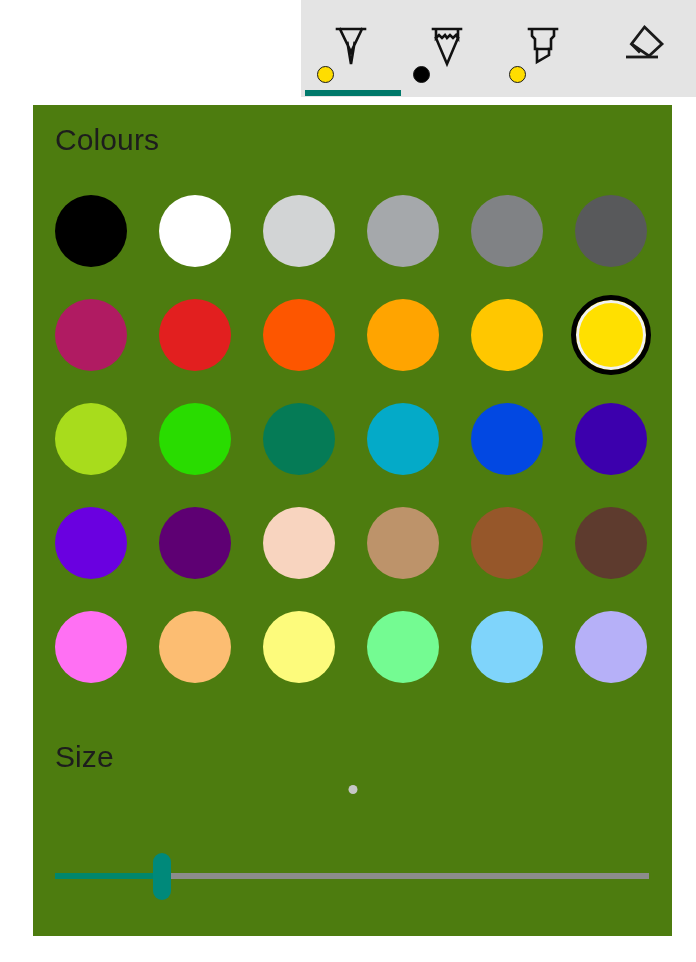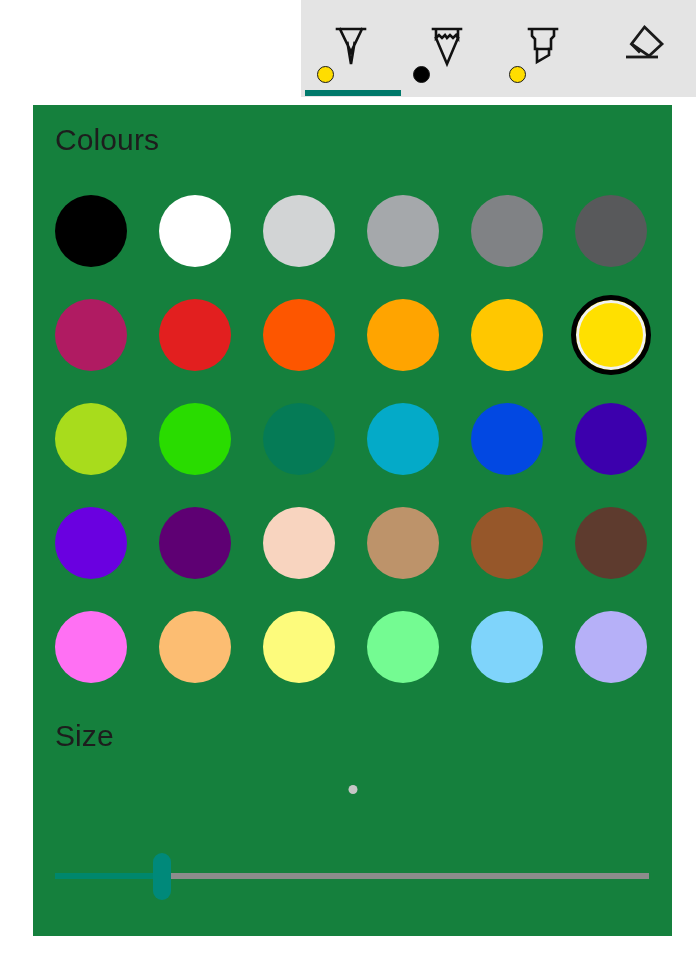--- a/index.html
+++ b/index.html
@@ -64,33 +64,33 @@
     height: 6px;
   }
 
   
   .panel {
     position: absolute;
     left: 33px;
     top: 105px;
     width: 639px;
     height: 831px;
-    background: #15803d;
+    background: #4d7c0f;
   }
 
   .section-title {
     position: absolute;
     left: 22px;
     font-size: 30px;
     font-weight: 400;
     color: #1d1d1d;
     letter-spacing: 0.1px;
   }
   .title-colours { top: 18px; }
-  .title-size { top: 614px; }
+  .title-size { top: 635px; }
 
   
   .swatch-grid {
     position: absolute;
     left: 22px;
     top: 90px;
     width: 594px;
   }
   .swatch-row {
     position: relative;

